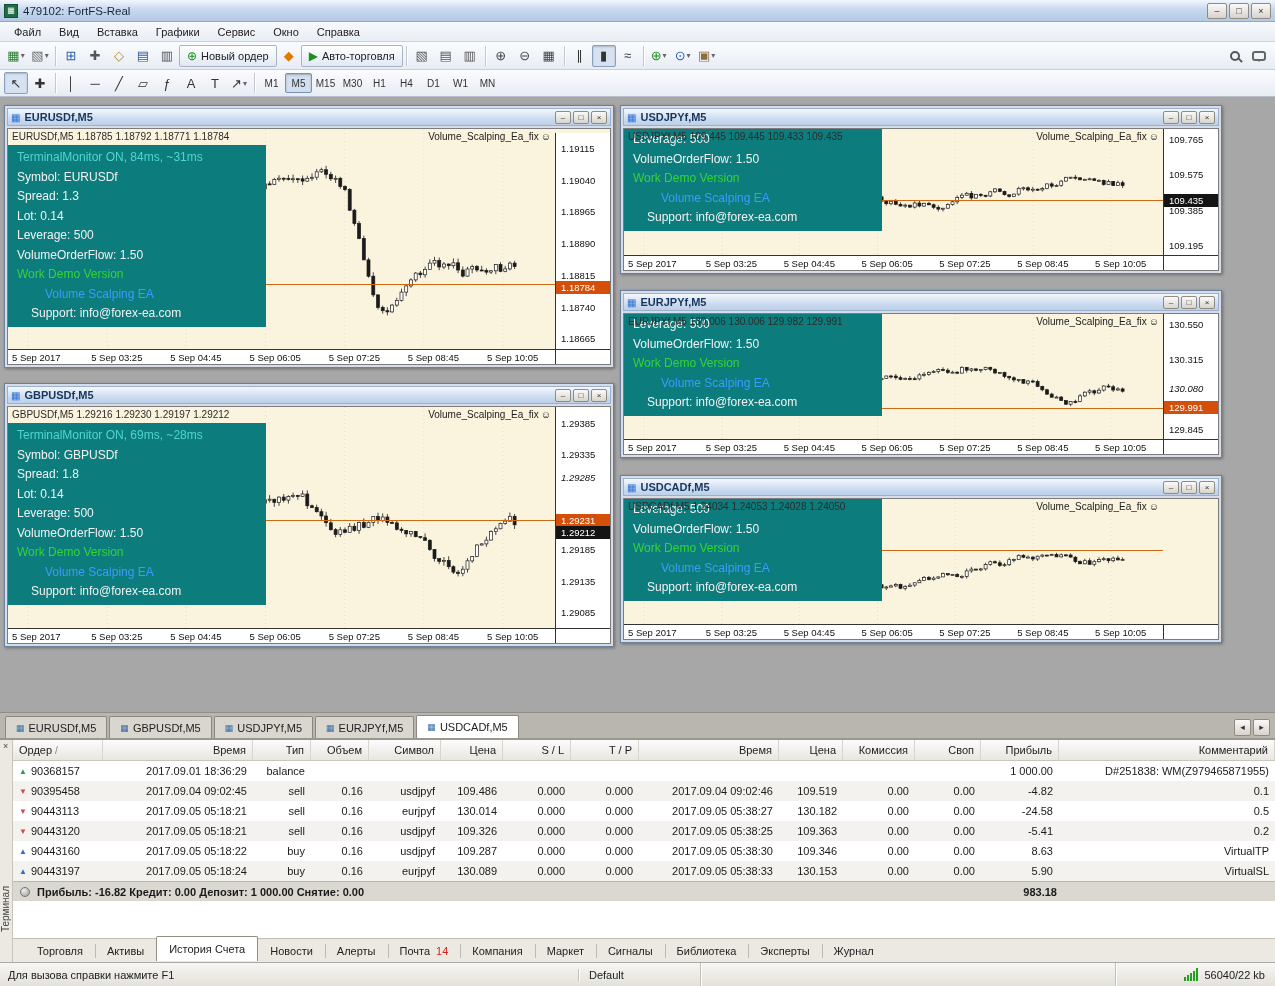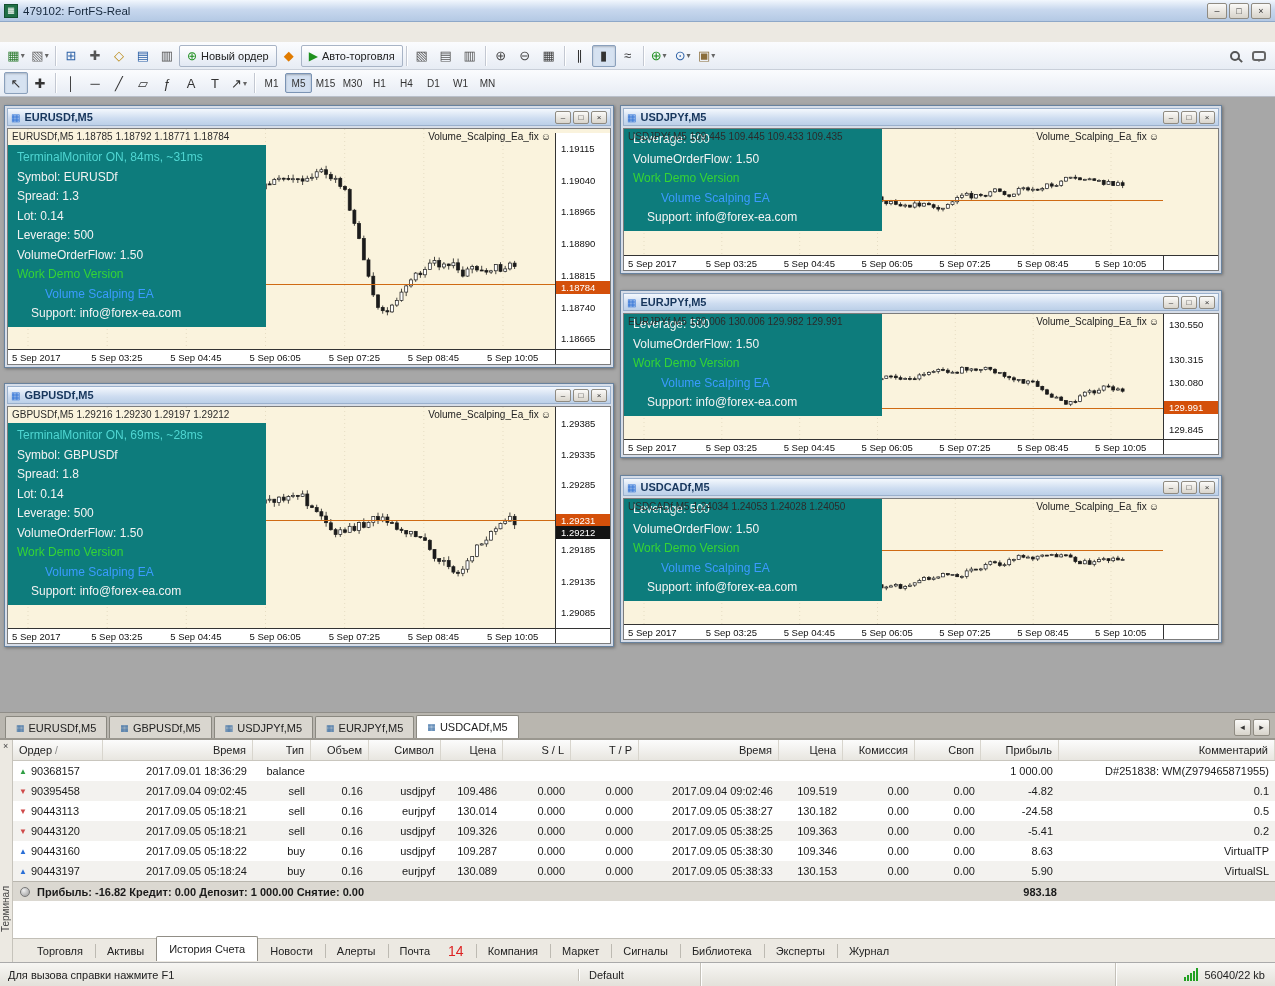--- a/index.html
+++ b/index.html
@@ -81,21 +81,21 @@
 .rowicon{font-size:8px;margin-right:4px}
 .tsummary{position:relative;height:20px;background:#dbd8d1;border-top:1px solid #b9b6ae;display:flex;align-items:center;gap:7px;padding:0 7px;font-weight:700;flex:none}
 .sumicon{width:10px;height:10px;border-radius:50%;background:radial-gradient(circle at 35% 30%,#eee,#999);border:1px solid #777;display:inline-block;flex:none}
 .sumprofit{position:absolute;right:218px;font-weight:700}
 .ttabs{margin-top:auto;height:24px;background:#ece9e2;border-top:1px solid #c2bfb7;display:flex;align-items:center;padding:0 12px;flex:none}
 .ttab{padding:0 12px;height:22px;display:inline-flex;align-items:center;position:relative;color:#222}
 .ttab:not(:first-child)::before{content:"";position:absolute;left:0;top:4px;bottom:4px;width:1px;background:#bdbab2}
 .ttab.active{background:#fff;border:1px solid #918e86;border-bottom:none;height:25px;top:-2px;border-radius:2px 2px 0 0}
 .ttab.active::before{display:none}
 .ttab.active + .ttab::before{display:none}
-.badge{color:#d22;font-size:14px;margin-left:18px}
+.badge{color:#d22;font-size:11px;margin-left:6px}
 
 
 .statusbar{position:absolute;left:0;right:0;bottom:0;height:24px;background:linear-gradient(#f7f6f3,#e3e1da);border-top:1px solid #aaa;display:flex;align-items:center;font-size:11px;color:#222}
 .st-help{width:578px;padding:0 8px}
 .st-profile{width:122px;padding:0 10px;border-left:1px solid #c3c0b8;box-shadow:inset 1px 0 0 #fff}
 .st-fill{flex:1;align-self:stretch;border-left:1px solid #c3c0b8;box-shadow:inset 1px 0 0 #fff}
 .st-traffic{display:flex;align-items:center;gap:6px;padding:0 10px;border-left:1px solid #c3c0b8;box-shadow:inset 1px 0 0 #fff;width:160px;justify-content:flex-end;align-self:stretch}
 .bars{display:inline-flex;align-items:flex-end;gap:1px;height:13px}
 .bars i{width:2px;background:#21a021;display:inline-block}
 .bars i:nth-child(1){height:4px}.bars i:nth-child(2){height:6px}.bars i:nth-child(3){height:8px}.bars i:nth-child(4){height:10px}.bars i:nth-child(5){height:13px}
@@ -108,20 +108,29 @@
   <div class="titlebar">
     <span class="appicon">▦</span>
     <span class="apptitle">479102: FortFS-Real</span>
     <span class="winbtns">
       <span class="wbtn">–</span>
       <span class="wbtn">□</span>
       <span class="wbtn">×</span>
     </span>
   </div>
 
+  <div class="menubar" id="menubar">
+      <span class="mi">Файл</span>
+      <span class="mi">Вид</span>
+      <span class="mi">Вставка</span>
+      <span class="mi">Графики</span>
+      <span class="mi">Сервис</span>
+      <span class="mi">Окно</span>
+      <span class="mi">Справка</span>
+    </div>
   <div class="toolbar tb1" id="toolbar1">
       <span class="tbtn">
         <span class="tglyph" style="color: rgb(47, 125, 50);">▦</span>
         <span class="caret">▾</span>
       </span>
       <span class="tbtn">
         <span class="tglyph" style="color: rgb(107, 107, 107);">▧</span>
         <span class="caret">▾</span>
       </span>
       <span class="tsep"></span>
@@ -776,21 +785,21 @@
             </div>
             <span class="ohlc">GBPUSDf,M5  1.29216 1.29230 1.29197 1.29212</span>
             <span class="eabadge">
               <span>Volume_Scalping_Ea_fix</span>
               <span class="smiley">☺</span>
             </span>
           </div>
           <div class="vaxis" style="left: 547px; top: 0px; width: 55px; height: 221px;">
             <span class="vtick" style="top: 10.8px;">1.29385</span>
             <span class="vtick" style="top: 42.4px;">1.29335</span>
-            <span class="vtick" style="top: 72px;">1.29285</span>
+            <span class="vtick" style="top: 65px; font-style: italic;">1.29285</span>
             <span class="vtick" style="top: 105.5px;">1.29235</span>
             <span class="vtick" style="top: 137.1px;">1.29185</span>
             <span class="vtick" style="top: 168.6px;">1.29135</span>
             <span class="vtick" style="top: 200.2px;">1.29085</span>
             <span class="vmark" style="top: 106.5px; background: rgb(212, 80, 10);">1.29231</span>
             <span class="vmark" style="top: 118.5px; background: rgb(20, 20, 20);">1.29212</span>
           </div>
           <div class="haxis" style="left: 0px; top: 221px; width: 547px; height: 15px;">
             <span class="hlab" style="left: 4px;">5 Sep 2017</span>
             <span class="hlab" style="left: 83.2px;">5 Sep 03:25</span>
@@ -1043,20 +1052,27 @@
               <div class="oline" style="color: rgb(53, 212, 53);">Work Demo Version</div>
               <div class="oline" style="color: rgb(59, 155, 255); padding-left: 28px;">Volume Scalping EA</div>
               <div class="oline" style="color: rgb(242, 242, 242); padding-left: 14px;">Support: info@forex-ea.com</div>
             </div>
             <span class="ohlc">USDJPYf,M5  109.445 109.445 109.433 109.435</span>
             <span class="eabadge">
               <span>Volume_Scalping_Ea_fix</span>
               <span class="smiley">☺</span>
             </span>
           </div>
+          <div class="vaxis" style="left: 539px; top: 0px; width: 55px; height: 126px;">
+            <span class="vtick" style="top: 5.2px;">109.765</span>
+            <span class="vtick" style="top: 40.4px;">109.575</span>
+            <span class="vtick" style="top: 75.6px;">109.385</span>
+            <span class="vtick" style="top: 110.8px;">109.195</span>
+            <span class="vmark" style="top: 64.8px; background: rgb(20, 20, 20);">109.435</span>
+          </div>
           <div class="haxis" style="left: 0px; top: 126px; width: 539px; height: 15px;">
             <span class="hlab" style="left: 4px;">5 Sep 2017</span>
             <span class="hlab" style="left: 81.8px;">5 Sep 03:25</span>
             <span class="hlab" style="left: 159.7px;">5 Sep 04:45</span>
             <span class="hlab" style="left: 237.5px;">5 Sep 06:05</span>
             <span class="hlab" style="left: 315.3px;">5 Sep 07:25</span>
             <span class="hlab" style="left: 393.2px;">5 Sep 08:45</span>
             <span class="hlab" style="left: 471px;">5 Sep 10:05</span>
           </div>
           <div class="corner" style="left: 539px; top: 126px; width: 55px; height: 15px;"></div>
@@ -1305,21 +1321,21 @@
             </div>
             <span class="ohlc">EURJPYf,M5  130.006 130.006 129.982 129.991</span>
             <span class="eabadge">
               <span>Volume_Scalping_Ea_fix</span>
               <span class="smiley">☺</span>
             </span>
           </div>
           <div class="vaxis" style="left: 539px; top: 0px; width: 55px; height: 125px;">
             <span class="vtick" style="top: 5.4px;">130.550</span>
             <span class="vtick" style="top: 40.4px;">130.315</span>
-            <span class="vtick" style="top: 63px;">130.080</span>
+            <span class="vtick" style="top: 69px; font-style: italic;">130.080</span>
             <span class="vtick" style="top: 110.3px;">129.845</span>
             <span class="vmark" style="top: 87.1px; background: rgb(212, 80, 10);">129.991</span>
           </div>
           <div class="haxis" style="left: 0px; top: 125px; width: 539px; height: 15px;">
             <span class="hlab" style="left: 4px;">5 Sep 2017</span>
             <span class="hlab" style="left: 81.8px;">5 Sep 03:25</span>
             <span class="hlab" style="left: 159.7px;">5 Sep 04:45</span>
             <span class="hlab" style="left: 237.5px;">5 Sep 06:05</span>
             <span class="hlab" style="left: 315.3px;">5 Sep 07:25</span>
             <span class="hlab" style="left: 393.2px;">5 Sep 08:45</span>

